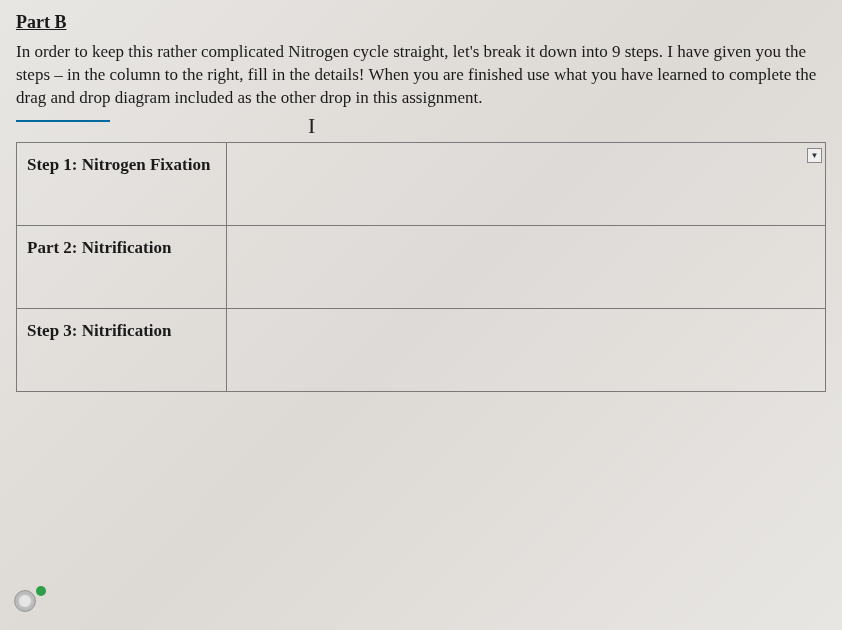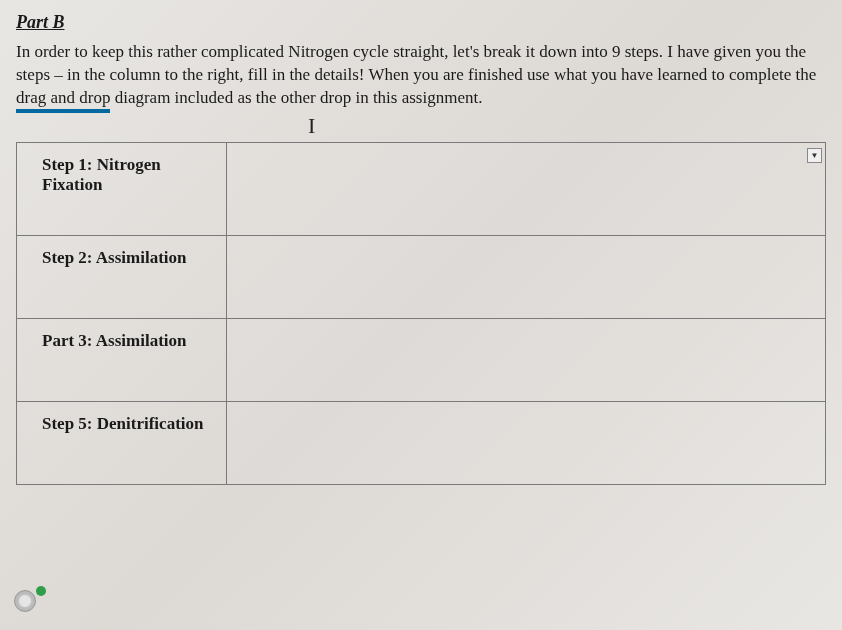--- a/index.html
+++ b/index.html
@@ -15,50 +15,49 @@
       color: #1a1a1a;
       padding: 12px 16px;
       position: relative;
       overflow: hidden;
     }
     .heading {
       font-weight: bold;
       text-decoration: underline;
       font-size: 18px;
       margin-bottom: 8px;
-      font-style: italic;
     }
     .instructions {
       font-size: 17px;
       line-height: 1.35;
       margin-bottom: 6px;
     }
     .underlined-word {
-      border-bottom: 4px solid #0369a1;
-      padding-bottom: 2px;
+      border-bottom: 2px solid #0369a1;
+      padding-bottom: 13px;
     }
     .cursor-mark {
       position: absolute;
       left: 308px;
       top: 113px;
       font-family: serif;
       font-size: 22px;
       color: #222;
       pointer-events: none;
     }
     .worksheet-table {
       width: 100%;
       border-collapse: collapse;
       margin-top: 32px;
       border: 1.5px solid #7a7a7a;
     }
     .worksheet-table td {
       border: 1.5px solid #7a7a7a;
       vertical-align: top;
-      padding: 12px 10px 40px 25px;
+      padding: 12px 10px 40px 10px;
       height: 83px;
     }
     .step-col {
       width: 210px;
       font-weight: bold;
       font-size: 17px;
     }
     .detail-col {
       background: rgba(255,255,255,0.05);
     }
@@ -122,29 +121,25 @@
 
 <div class="dropdown-arrow">▼</div>
 
 <table class="worksheet-table">
   <tbody>
     <tr>
       <td class="step-col">Step 1: Nitrogen Fixation</td>
       <td class="detail-col"></td>
     </tr>
     <tr>
-      <td class="step-col">Step 2: Assimilation</td>
+      <td class="step-col">Part 2: Nitrification</td>
       <td class="detail-col"></td>
     </tr>
     <tr>
-      <td class="step-col">Part 3: Assimilation</td>
-      <td class="detail-col"></td>
-    </tr>
-    <tr>
-      <td class="step-col">Step 5: Denitrification</td>
+      <td class="step-col">Step 3: Nitrification</td>
       <td class="detail-col"></td>
     </tr>
   </tbody>
 </table>
 
 <div class="green-dot"></div>
 <div class="footer-icon">
   <div class="tiny-icon"></div>
 </div>
 

